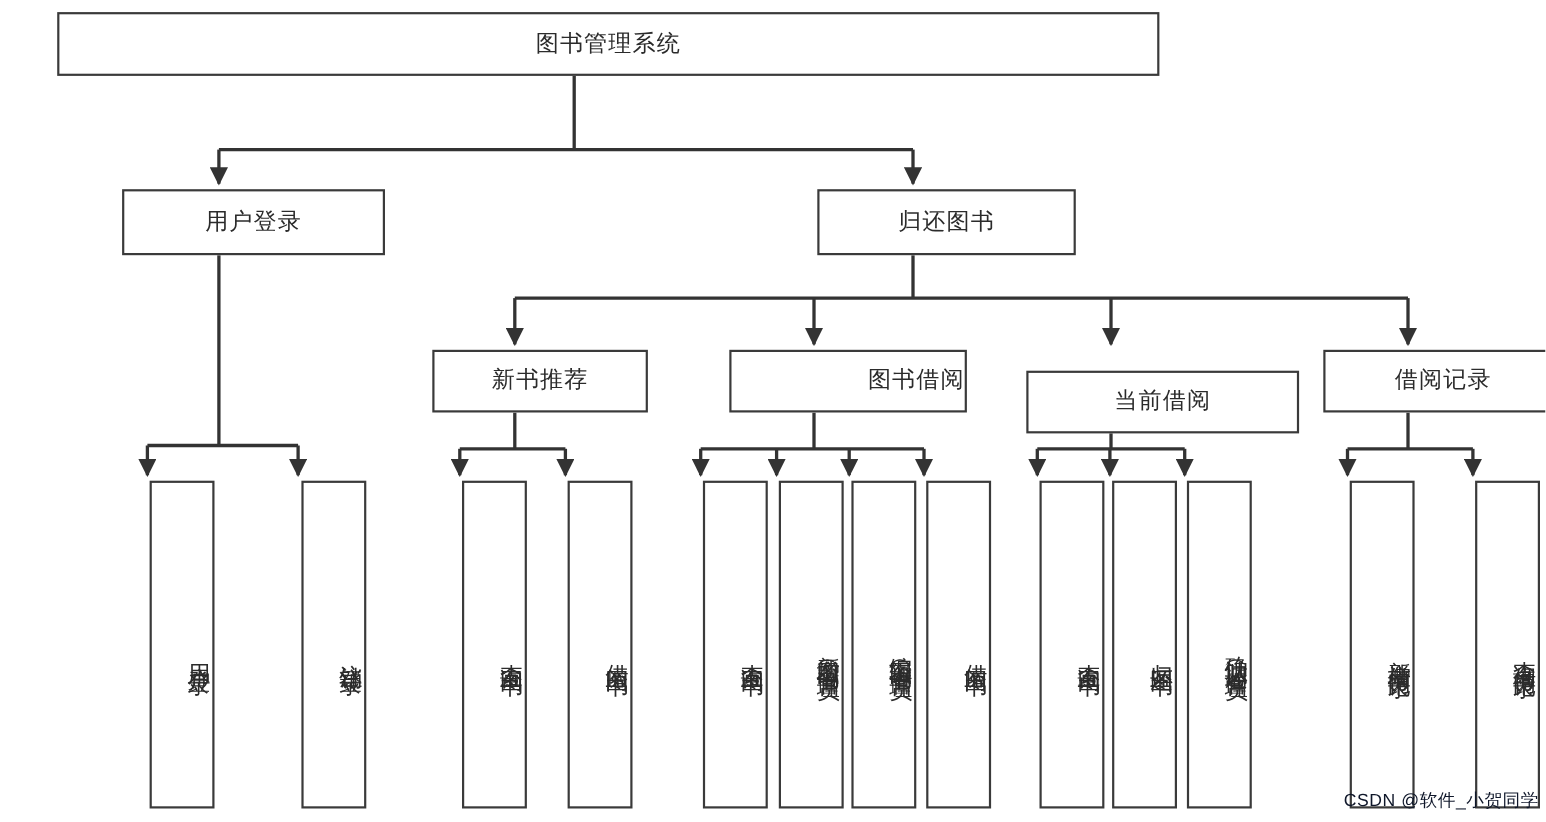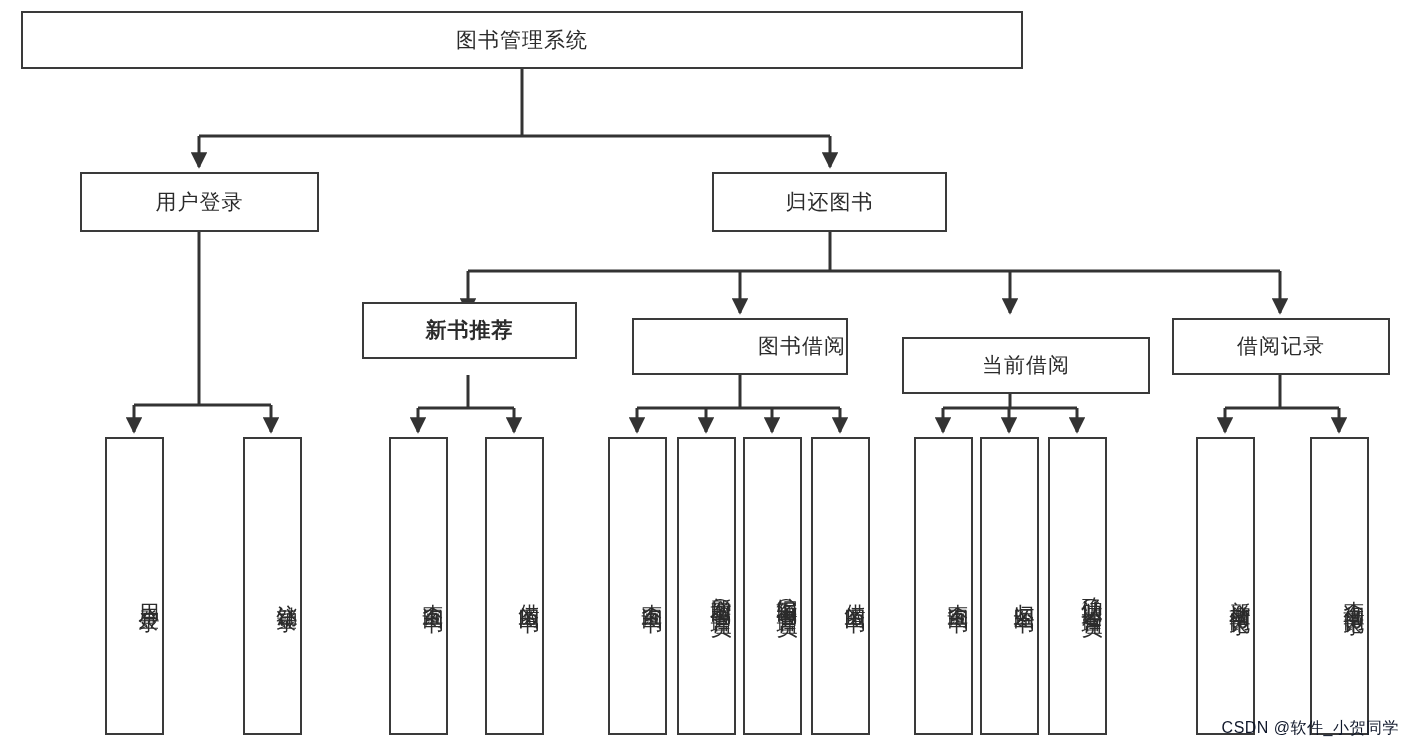--- a/index.html
+++ b/index.html
@@ -31,20 +31,21 @@
     border: 2px solid #3a3a3a;
     background: #ffffff;
     display: flex;
     align-items: center;
     justify-content: center;
     color: #2b2b2b;
     font-size: 21px;
     letter-spacing: 1px;
     line-height: 1.25;
     z-index: 2;
+    margin-left: 31px;
   }
   .node.vertical {
     writing-mode: vertical-rl;
     text-orientation: upright;
     align-items: flex-start;
     justify-content: center;
     padding-top: 14px;
     letter-spacing: 3px;
     font-size: 21px;
   }
@@ -123,21 +124,21 @@
     <span>图书管理系统</span>
   </div>
 
   <div class="node" style="left:80px; top:172px; width:239px; height:60px;">
     <span>用户登录</span>
   </div>
   <div class="node" style="left:712px; top:172px; width:235px; height:60px;">
     <span>归还图书</span>
   </div>
 
-  <div class="node" style="left:362px; top:302px; width:215px; height:57px;font-weight:bold;">
+  <div class="node" style="left:362px; top:318px; width:196px; height:57px;">
     <span>新书推荐</span>
   </div>
   <div class="node" style="left:632px; top:318px; width:216px; height:57px;justify-content:flex-end;">
     <span>图书借阅</span>
   </div>
   <div class="node" style="left:902px; top:337px; width:248px; height:57px;">
     <span>当前借阅</span>
   </div>
   <div class="node" style="left:1172px; top:318px; width:218px; height:57px;align-items:center;">
     <span>借阅记录</span>

